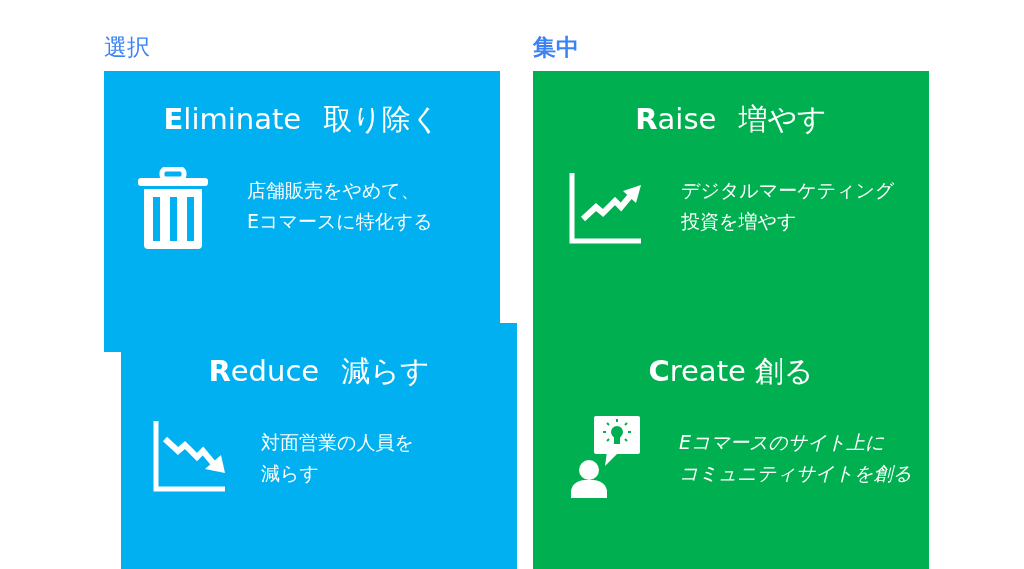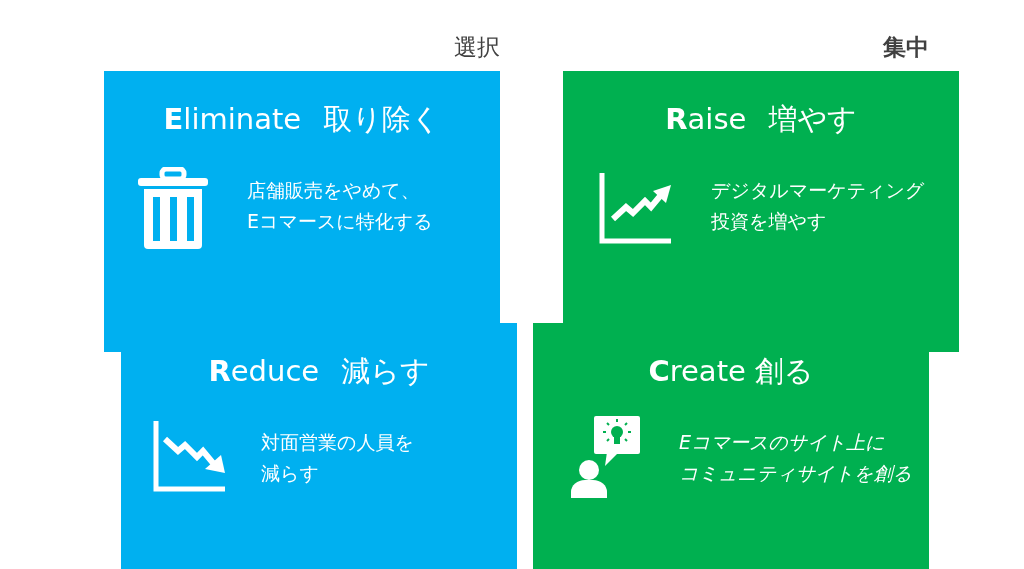--- a/index.html
+++ b/index.html
@@ -1,22 +1,22 @@
 <!DOCTYPE html>
 <html><head>
   <meta charset="utf-8">
   <style>
     html, body { margin: 0; padding: 0; }
     body {
       width: 1024px; height: 569px; background: #ffffff; position: relative; overflow: hidden;
       font-family: "DejaVu Sans", "Liberation Sans", sans-serif;
     }
     .col-header {
-      position: absolute; top: 30px; width: 396px; text-align: right;
-      font-size: 23px; color: #404040; line-height: 34px;
+      position: absolute; top: 30px; width: 396px; text-align: left;
+      font-size: 23px; color: #3b82f6; line-height: 34px;
     }
     .panel {
       position: absolute; width: 396px; height: 281px; color: #ffffff;
     }
     .panel.blue { background: #00b0f0; }
     .panel.green { background: #00b050; }
     .panel-title {
       position: absolute; left: 0; right: 0; top: 28px; text-align: center;
       font-size: 29px; line-height: 40px; white-space: nowrap;
     }
@@ -44,21 +44,21 @@
     <rect x="17" y="30" width="7" height="44" fill="#00b0f0"></rect>
     <rect x="34" y="30" width="7" height="44" fill="#00b0f0"></rect>
     <rect x="51" y="30" width="7" height="44" fill="#00b0f0"></rect>
   </svg>
   <div class="panel-desc" style="left:143px; top:104px;">
     <div>店舗販売をやめて、</div>
     <div>Eコマースに特化する</div>
   </div>
 </div>
 
-<div class="panel green" style="left:533px; top:71px;margin-left:30px;">
+<div class="panel green" style="left:533px; top:71px;">
   <div class="panel-title">
     <span class="initial">R</span><span>aise</span><span class="gap"></span><span>増やす</span>
   </div>
   <svg class="panel-icon" style="left:36px; top:100px;" width="74" height="74" viewBox="0 0 74 74">
     <path d="M3 2 V70 H72" fill="none" stroke="#fff" stroke-width="5"></path>
     <polyline points="14,48 27,36 34,42 46,30 52,36 62,24" fill="none" stroke="#fff" stroke-width="6" stroke-linejoin="miter"></polyline>
     <polygon points="54,20 72,14 67,32" fill="#fff"></polygon>
   </svg>
   <div class="panel-desc" style="left:148px; top:104px;">
     <div>デジタルマーケティング</div>

